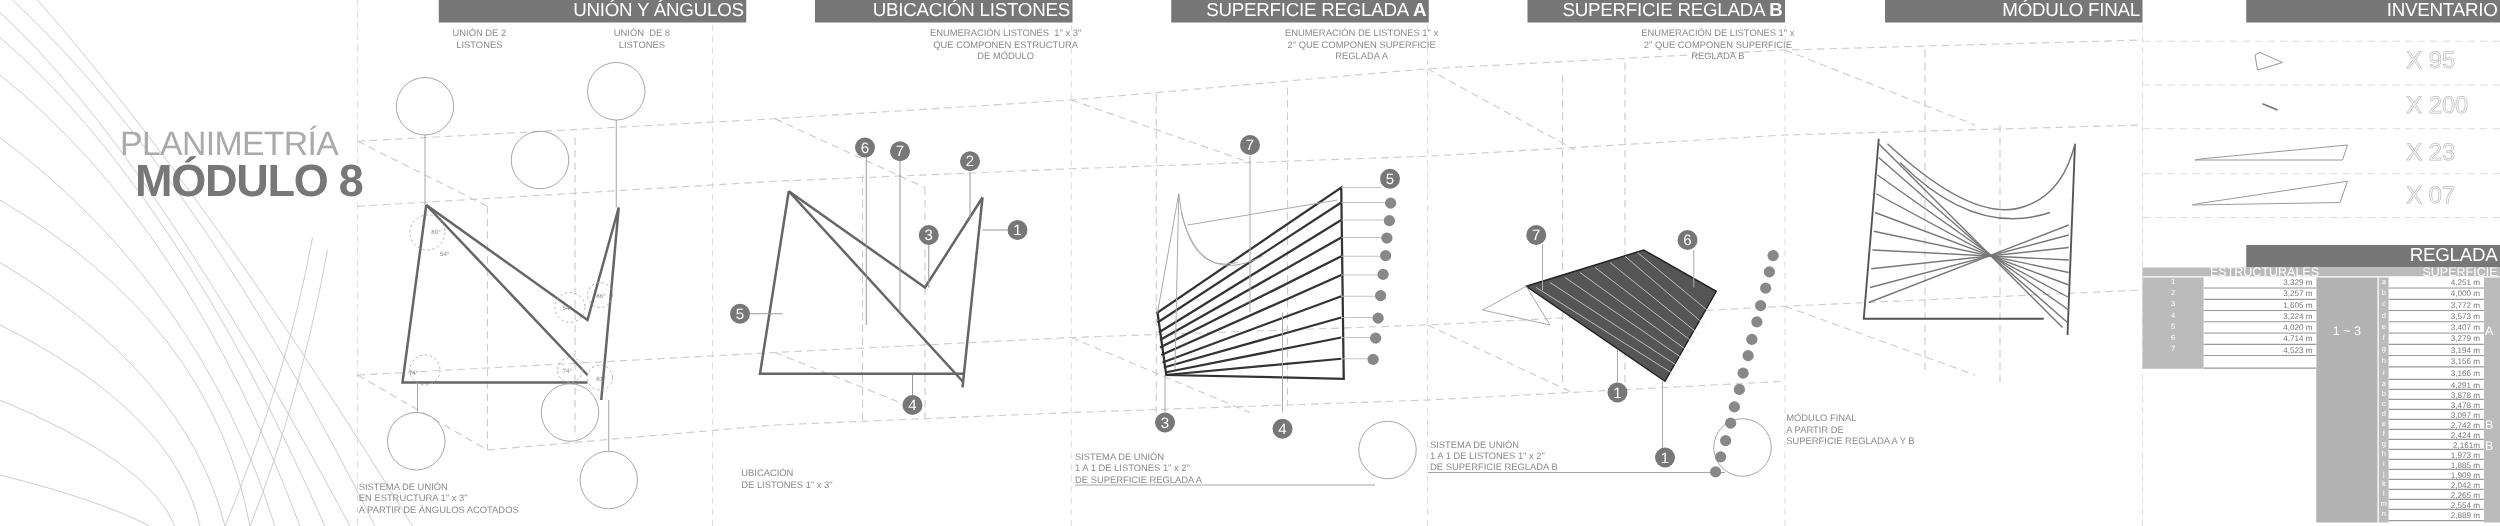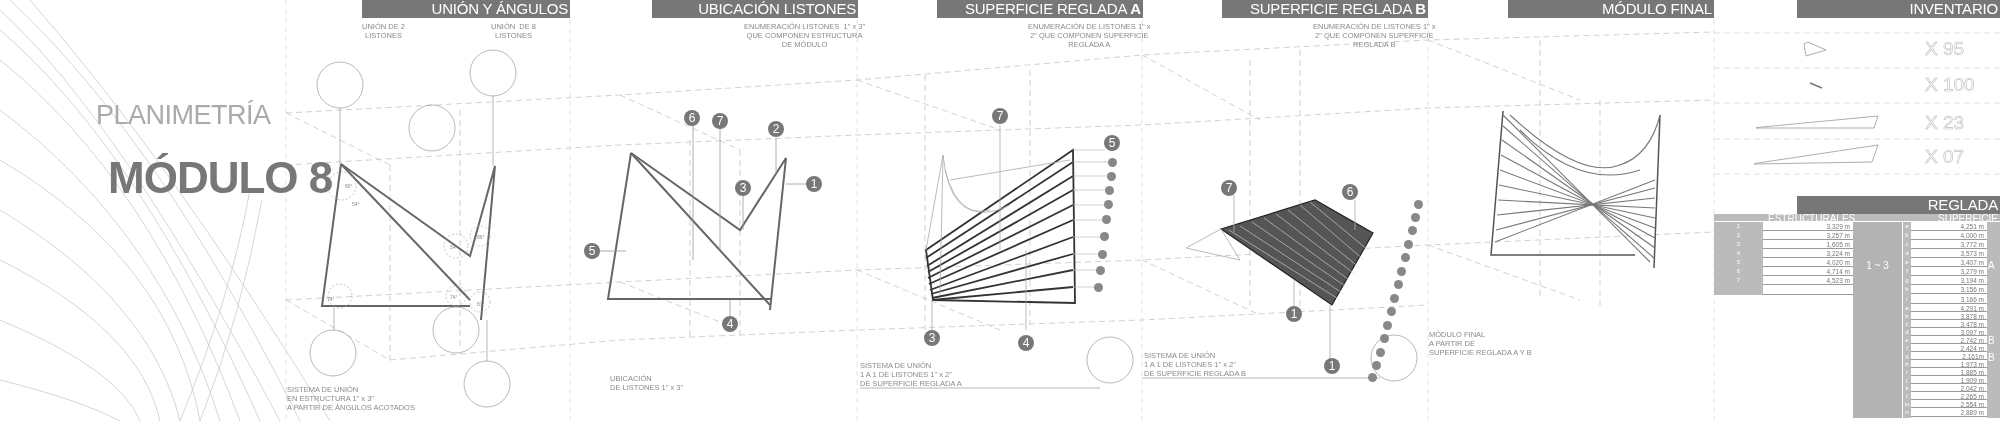--- a/index.html
+++ b/index.html
@@ -4,21 +4,21 @@
 <style>
   html,body{margin:0;padding:0;background:#fff;}
   body{width:2000px;height:421px;position:relative;overflow:hidden;font-family:"Liberation Sans",sans-serif;color:#777;}
   .abs{position:absolute;}
   svg.bg{position:absolute;left:0;top:0;width:2000px;height:421px;}
   .hdr{position:absolute;top:0;height:18px;background:#777;color:#fff;font-size:15px;line-height:18px;text-align:right;padding-right:2px;box-sizing:border-box;white-space:nowrap;letter-spacing:-0.2px;}
   .hdr b{font-weight:bold;}
   .cap{position:absolute;font-size:7.5px;line-height:9px;color:#8a8a8a;white-space:pre;}
   .cap.r{text-align:center;}
   .title1{position:absolute;left:96px;top:100px;font-size:27px;color:#aaa;letter-spacing:-0.5px;}
-  .title2{position:absolute;left:108px;top:124px;font-size:44px;font-weight:bold;color:#777;letter-spacing:-1px;margin-top:29px;}
+  .title2{position:absolute;left:108px;top:124px;font-size:36px;font-weight:bold;color:#777;letter-spacing:-1px;}
   .inv-qty{position:absolute;left:1925px;font-size:19px;color:#fff;-webkit-text-stroke:0.6px #bdbdbd;}
   .gbox{position:absolute;background:#bbb;}
   .wcell{position:absolute;background:#fff;border-bottom:1px solid #999;font-size:6.5px;color:#777;text-align:right;padding-right:3px;box-sizing:border-box;line-height:9px;}
   .lbl{position:absolute;color:#fff;text-align:center;font-size:6px;line-height:9px;}
   .bubble{position:absolute;width:16px;height:16px;border-radius:50%;background:#777;color:#fff;font-size:12px;line-height:16px;text-align:center;}
   .sb{position:absolute;width:9px;height:9px;border-radius:50%;background:#888;color:#ddd;font-size:4px;line-height:9px;text-align:center;}
 </style>
 </head>
 <body>
 
@@ -211,38 +211,38 @@
     <path d="M1808,42 L1826,50 L1806,56 L1804,44 Z"></path>
     <line x1="1810" y1="83" x2="1822" y2="88" stroke="#777" stroke-width="1.5"></line>
     <path d="M1762,127 L1878,116 L1874,128 L1756,128 Z"></path>
     <path d="M1758,163 L1878,145 L1872,162 L1754,164 Z"></path>
   </g>
 </svg>
 
 <div class="title1">PLANIMETRÍA</div>
 <div class="title2">MÓDULO 8</div>
 
-<div class="hdr" style="left:362px;width:208px;">UNIÓN Y ÁNGULOS</div>
+<div class="hdr" style="left:351px;width:246px;">UNIÓN Y ÁNGULOS</div>
 <div class="hdr" style="left:652px;width:206px;">UBICACIÓN LISTONES</div>
 <div class="hdr" style="left:937px;width:206px;"><span>SUPERFICIE REGLADA </span><b>A</b></div>
 <div class="hdr" style="left:1222px;width:206px;"><span>SUPERFICIE REGLADA </span><b>B</b></div>
 <div class="hdr" style="left:1508px;width:206px;">MÓDULO FINAL</div>
 <div class="hdr" style="left:1797px;width:203px;">INVENTARIO</div>
 
 <div class="cap r" style="left:362px;top:22px;">UNIÓN DE 2
 LISTONES</div>
 <div class="cap r" style="left:491px;top:22px;">UNIÓN  DE 8
 LISTONES</div>
 <div class="cap" style="left:287px;top:385px;">SISTEMA DE UNIÓN
 EN ESTRUCTURA 1" x 3"
 A PARTIR DE ÁNGULOS ACOTADOS</div>
 <div class="cap r" style="left:744px;top:22px;">ENUMERACIÓN LISTONES  1" x 3"
 QUE COMPONEN ESTRUCTURA
 DE MÓDULO</div>
-<div class="cap" style="left:610px;top:374px;">UBICACIÓN
+<div class="cap" style="left:593px;top:374px;">UBICACIÓN
 DE LISTONES 1" x 3"</div>
 <div class="cap r" style="left:1028px;top:22px;">ENUMERACIÓN DE LISTONES 1" x
 2" QUE COMPONEN SUPERFICIE
 REGLADA A</div>
 <div class="cap" style="left:860px;top:361px;">SISTEMA DE UNIÓN
 1 A 1 DE LISTONES 1" x 2"
 DE SUPERFICIE REGLADA A</div>
 <div class="cap r" style="left:1313px;top:22px;">ENUMERACIÓN DE LISTONES 1" x
 2" QUE COMPONEN SUPERFICIE
 REGLADA B</div>
@@ -296,21 +296,21 @@
 <div class="sb" style="left:1394px;top:280px;"></div>
 <div class="sb" style="left:1390px;top:294px;"></div>
 <div class="sb" style="left:1387px;top:307px;"></div>
 <div class="sb" style="left:1383px;top:321px;"></div>
 <div class="sb" style="left:1380px;top:334px;"></div>
 <div class="sb" style="left:1376px;top:348px;"></div>
 <div class="sb" style="left:1372px;top:361px;"></div>
 <div class="sb" style="left:1368px;top:373px;"></div>
 
 <div class="inv-qty" style="top:38px;">X 95</div>
-<div class="inv-qty" style="top:74px;">X 100</div>
+<div class="inv-qty" style="top:74px;">X 200</div>
 <div class="inv-qty" style="top:112px;">X 23</div>
 <div class="inv-qty" style="top:146px;">X 07</div>
 <span class="abs" style="left:1800px;top:40px;width:30px;height:18px;"></span>
 <span class="abs" style="left:1806px;top:78px;width:20px;height:14px;"></span>
 <span class="abs" style="left:1756px;top:114px;width:124px;height:16px;"></span>
 <span class="abs" style="left:1752px;top:144px;width:128px;height:22px;"></span>
 
 <div>
   <div class="hdr" style="top:196px;left:1797px;width:203px;height:18px;">REGLADA</div>
   <div class="gbox" style="left:1714px;top:214px;width:286px;height:7px;"></div>

